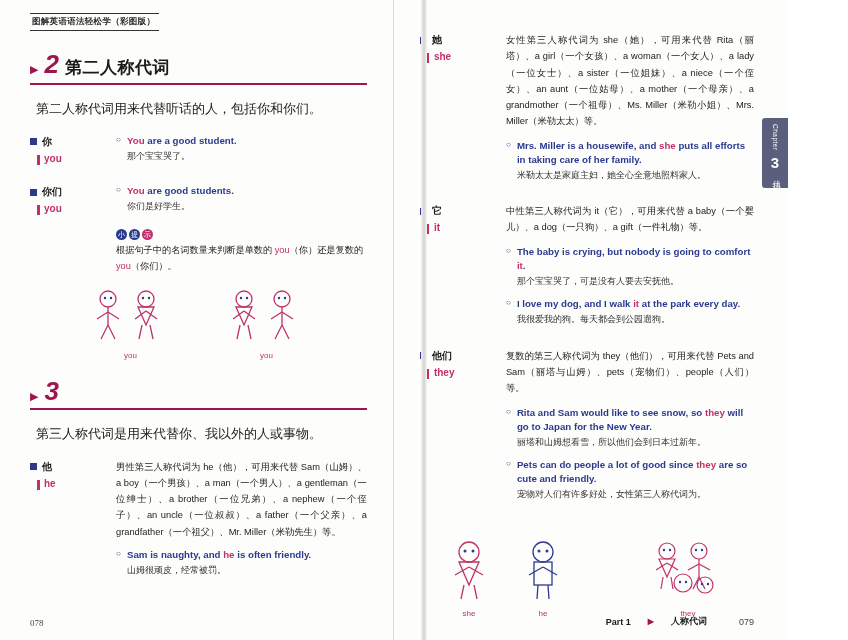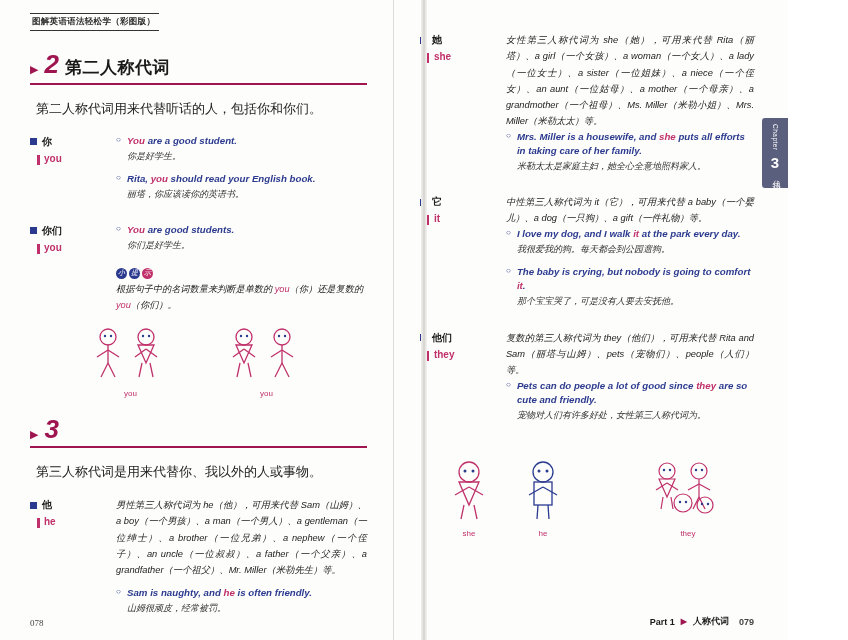--- a/index.html
+++ b/index.html
@@ -53,21 +53,21 @@
   
   .entry { display: flex; margin-bottom: 12px; }
   .entry-key { width: 86px; flex: 0 0 86px; padding-top: 1px; }
   .key-cn { font-size: 10px; color: #1a1a1a; font-weight: bold; display: flex; align-items: center; gap: 5px; }
   .key-cn .sq { width: 7px; height: 7px; background: #2b3a8f; display: inline-block; }
   .key-en { font-size: 10px; color: #c0306a; margin: 4px 0 0 14px; position: relative; font-weight: bold; }
   .key-en:before {
     content: ""; position: absolute; left: -7px; top: 2px;
     width: 2.5px; height: 10px; background: #c0306a;
   }
-  .entry-body { flex: 1; font-style: italic; }
+  .entry-body { flex: 1; }
 
   .ex { margin-bottom: 9px; }
   .ex-en {
     font-size: 9.7px; color: #2b3a8f; line-height: 1.45;
     position: relative; padding-left: 11px; font-weight: bold;
   }
   .ex-en:before {
     content: "○"; position: absolute; left: 0; top: 0;
     color: #2b3a8f; font-size: 8px;
   }
@@ -100,25 +100,25 @@
   }
   .chap-tab .lbl { font-size: 6.5px; letter-spacing: .5px; writing-mode: vertical-rl; margin: 0 auto 4px; }
   .chap-tab .num { font-size: 15px; font-weight: bold; line-height: 1; }
   .chap-tab .cn { font-size: 8px; writing-mode: vertical-rl; margin: 4px auto 0; letter-spacing: 2px; }
 
   
   .folio-left { position: absolute; left: 30px; bottom: 12px; font-size: 9px; color: #444; font-family: Liberation Serif, serif; }
   .folio-right {
     position: absolute; right: 34px; bottom: 12px;
     font-size: 9px; color: #1a1a1a; font-weight: bold;
-    display: flex; align-items: center; gap: 6px;
+    display: flex; align-items: center; gap: 17px;
   }
   .folio-right .part { color: #1a1a1a; }
   .folio-right .tri { color: #9e1550; font-size: 8px; }
-  .folio-right .pg { font-weight: bold; color: #444; margin-left: 4px; }
+  .folio-right .pg { font-weight: normal; color: #444; margin-left: 15px; }
 </style>
 </head>
 <body>
 
 <div class="page-spread">
 
   <div class="page page-left">
 
     <div class="book-header">图解英语语法轻松学（彩图版）</div>
 
@@ -135,25 +135,21 @@
         <div class="entry-key">
           <div class="key-cn">
             <span class="sq"></span>
             <span>你</span>
           </div>
           <div class="key-en">you</div>
         </div>
         <div class="entry-body">
           <div class="ex">
             <div class="ex-en"><span></span><span class="hl">You</span><span> are a good student.</span></div>
-            <div class="ex-cn">你是好学生。</div>
-          </div>
-          <div class="ex">
-            <div class="ex-en"><span>Rita, </span><span class="hl">you</span><span> should read your English book.</span></div>
-            <div class="ex-cn">丽塔，你应该读你的英语书。</div>
+            <div class="ex-cn">那个宝宝哭了。</div>
           </div>
         </div>
       </div>
 
       <div class="entry">
         <div class="entry-key">
           <div class="key-cn">
             <span class="sq"></span>
             <span>你们</span>
           </div>
@@ -271,58 +267,62 @@
     <div class="entry" style="margin-top:22px">
       <div class="entry-key">
         <div class="key-cn">
           <span class="sq"></span>
           <span>她</span>
         </div>
         <div class="key-en">she</div>
       </div>
       <div class="entry-body">
         <div class="para-cn">女性第三人称代词为 she（她），可用来代替 Rita（丽塔）、a girl（一个女孩）、a woman（一个女人）、a lady（一位女士）、a sister（一位姐妹）、a niece（一个侄女）、an aunt（一位姑母）、a mother（一个母亲）、a grandmother（一个祖母）、Ms. Miller（米勒小姐）、Mrs. Miller（米勒太太）等。</div>
-        <div class="ex" style="">
+        <div class="ex" style="margin-top:9px">
           <div class="ex-en"><span>Mrs. Miller is a housewife, and </span><span class="hl">she</span><span> puts all efforts in taking care of her family.</span></div>
           <div class="ex-cn">米勒太太是家庭主妇，她全心全意地照料家人。</div>
         </div>
       </div>
     </div>
 
     <div class="entry">
       <div class="entry-key">
         <div class="key-cn">
           <span class="sq"></span>
           <span>它</span>
         </div>
         <div class="key-en">it</div>
       </div>
       <div class="entry-body">
         <div class="para-cn">中性第三人称代词为 it（它），可用来代替 a baby（一个婴儿）、a dog（一只狗）、a gift（一件礼物）等。</div>
+        <div class="ex" style="margin-top:9px">
+          <div class="ex-en"><span>The baby is crying, but nobody is going to comfort </span><span class="hl">it</span><span>.</span></div>
+          <div class="ex-cn">那个宝宝哭了，可是没有人要去安抚他。</div>
+        </div>
         <div class="ex">
           <div class="ex-en"><span>I love my dog, and I walk </span><span class="hl">it</span><span> at the park every day.</span></div>
           <div class="ex-cn">我很爱我的狗。每天都会到公园遛狗。</div>
-        </div>
-        <div class="ex" style="margin-top:9px">
-          <div class="ex-en"><span>The baby is crying, but nobody is going to comfort </span><span class="hl">it</span><span>.</span></div>
-          <div class="ex-cn">那个宝宝哭了，可是没有人要去安抚他。</div>
         </div>
       </div>
     </div>
 
     <div class="entry">
       <div class="entry-key">
         <div class="key-cn">
           <span class="sq"></span>
           <span>他们</span>
         </div>
         <div class="key-en">they</div>
       </div>
       <div class="entry-body">
-        <div class="para-cn">复数的第三人称代词为 they（他们），可用来代替 Rita and Sam（丽塔与山姆）、pets（宠物们）、people（人们）等。</div>
+        <div class="para-cn">复数的第三人称代词为 they（他们），可用来代替 Pets and Sam（丽塔与山姆）、pets（宠物们）、people（人们）等。</div>
+        <div class="ex" style="margin-top:9px">
+          <div class="ex-en"><span>Rita and Sam would like to see snow, so </span><span class="hl">they</span><span> will go to Japan for the New Year.</span></div>
+          <div class="ex-cn">丽塔和山姆想看雪，所以他们会到日本过新年。</div>
+        </div>
         <div class="ex">
           <div class="ex-en"><span>Pets can do people a lot of good since </span><span class="hl">they</span><span> are so cute and friendly.</span></div>
           <div class="ex-cn">宠物对人们有许多好处，女性第三人称代词为。</div>
         </div>
       </div>
     </div>
 
     <div class="illus" style="margin-top:28px; gap:76px; align-items:flex-end">
       <div style="display:flex; gap:22px">
         <div class="illus-group">

